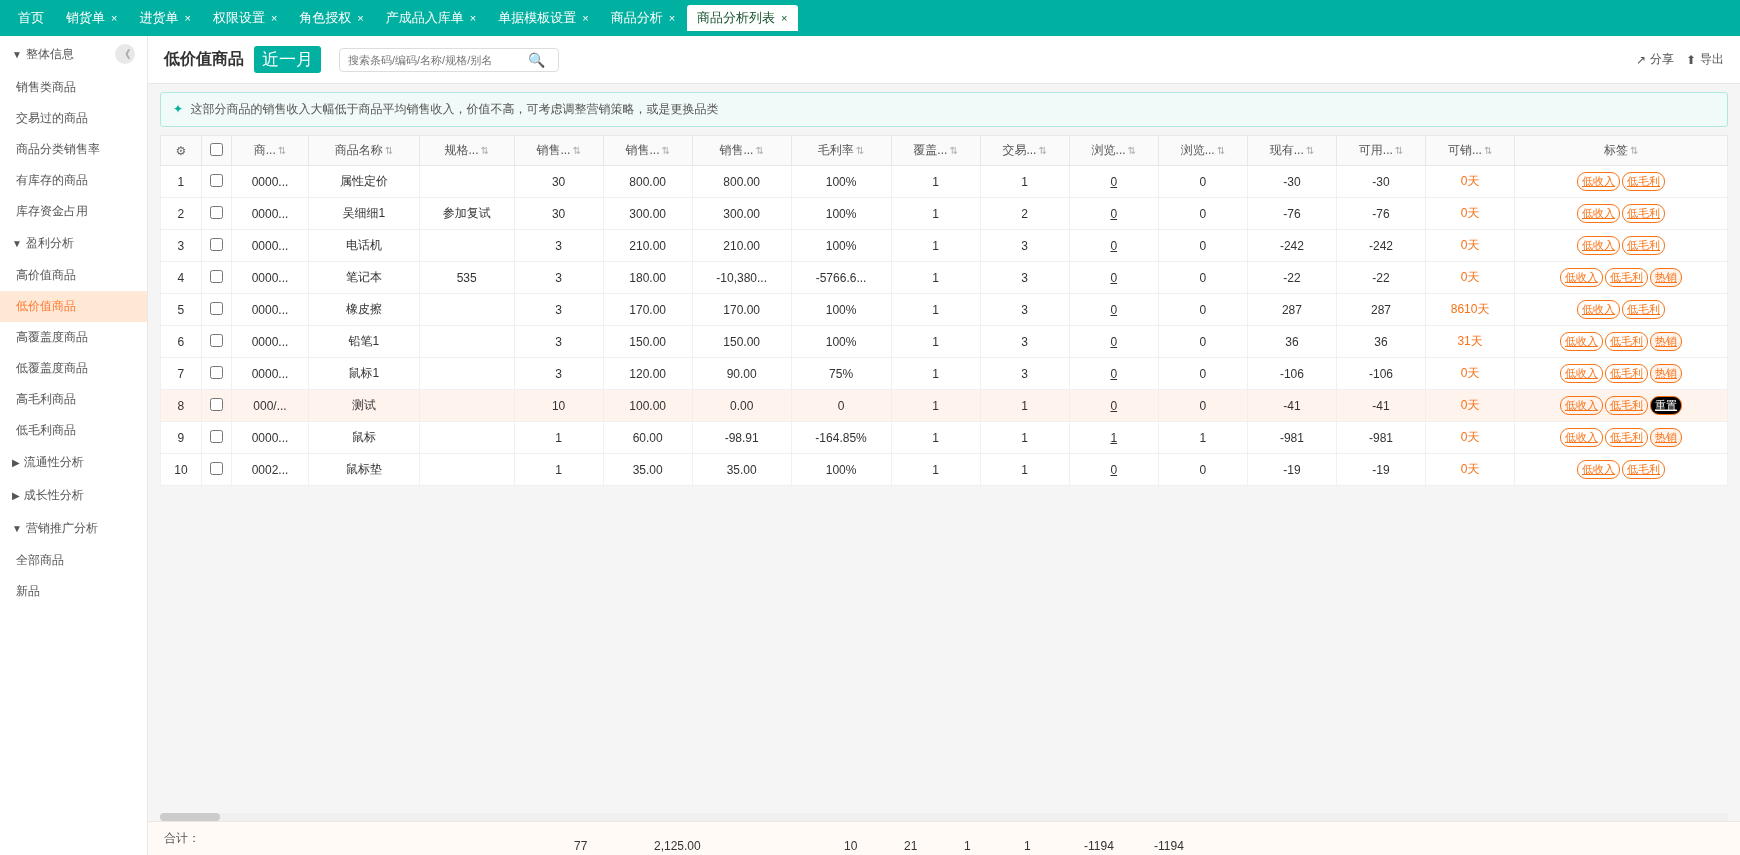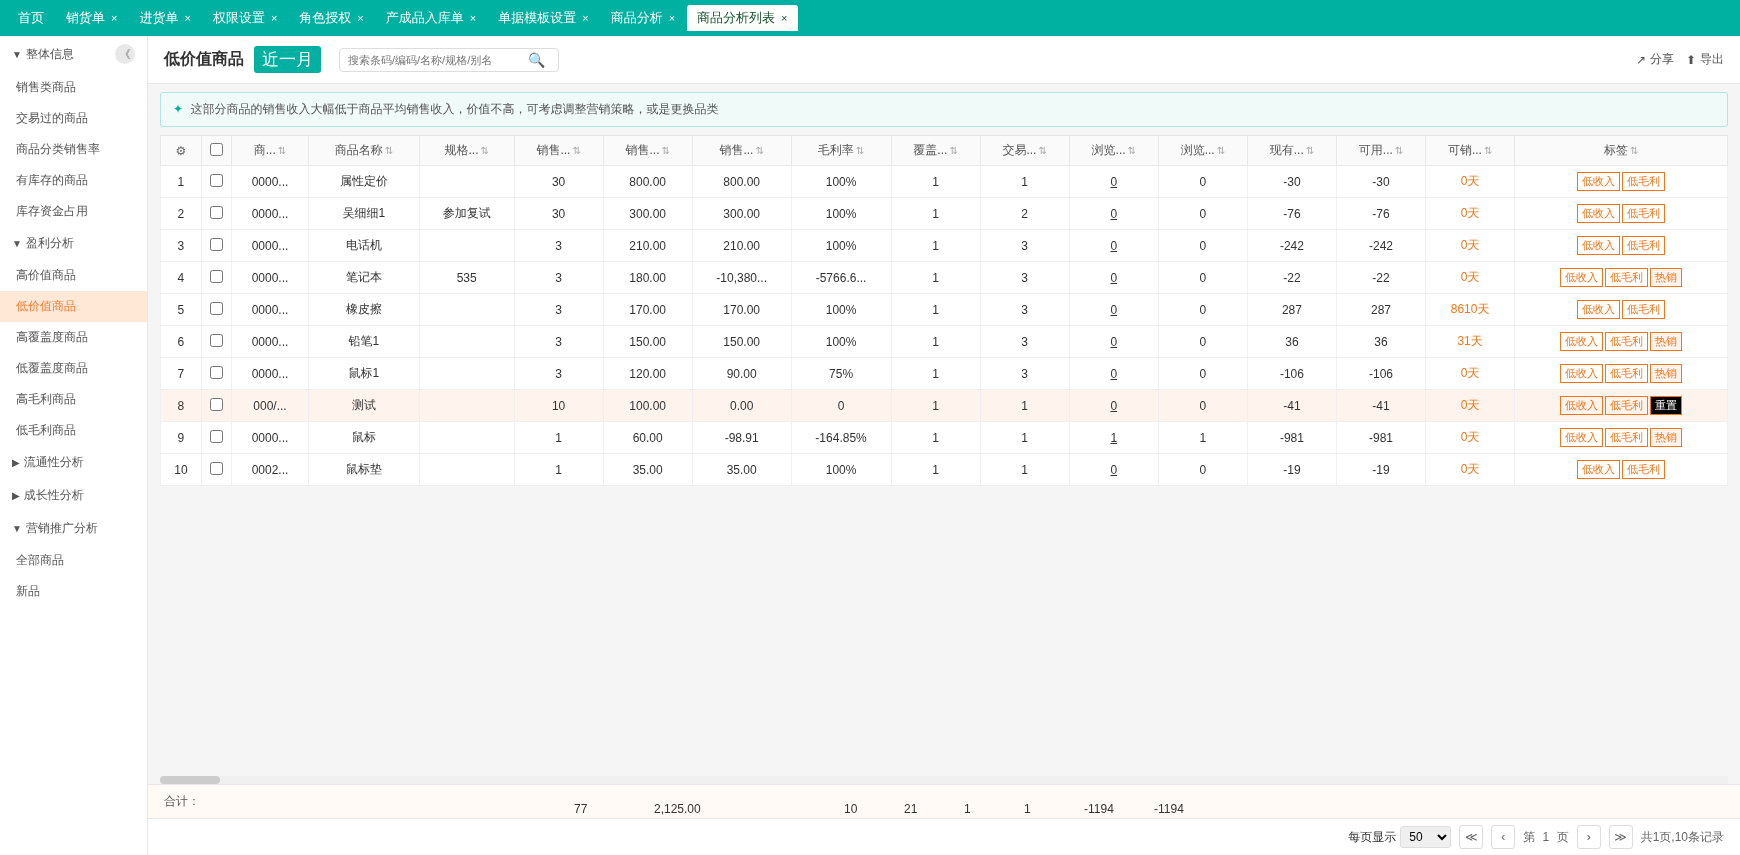--- a/index.html
+++ b/index.html
@@ -177,23 +177,24 @@
       color: #333;
       white-space: nowrap;
     }
     tbody tr.row-8 td { background: #fff3ee; }
 
     .tag {
       display: inline-block;
       border: 1px solid #f97316;
       color: #f97316;
       padding: 1px 4px;
-      border-radius: 0;
+      border-radius: 9px;
       font-size: 11px;
       margin: 1px;
+      text-decoration: underline;
     }
     .tag-hot { border-color: #f97316; color: #f97316; background: #fff3ee; text-align: right; }
     .tag-low-income { border-color: #f97316; color: #f97316; }
     .tag-recommend { border-color: #f97316; color: #fff; background: #000000; }
 
     .underline-link { text-decoration: underline; color: #333; cursor: pointer; }
 
     
     .footer-summary {
       background: #fffaf5;
@@ -584,34 +585,14 @@
         <span style="position:absolute;left:430px;">2,125.00</span>
         <span style="position:absolute;left:620px;">10</span>
         <span style="position:absolute;left:680px;">21</span>
         <span style="position:absolute;left:740px;">1</span>
         <span style="position:absolute;left:800px;">1</span>
         <span style="position:absolute;left:860px;">-1194</span>
         <span style="position:absolute;left:930px;">-1194</span>
       </div>
     </div>
 
-    <div class="pagination">
-      <div class="per-page">
-        <span>每页显示</span>
-        <select>
-          <option>50</option>
-          <option>20</option>
-          <option>100</option>
-        </select>
-      </div>
-      <div class="nav-btn">≪</div>
-      <div class="nav-btn">‹</div>
-      <span class="page-info">
-        <span>第</span>
-        <span style="margin:0 4px;">1</span>
-        <span>页</span>
-      </span>
-      <div class="nav-btn">›</div>
-      <div class="nav-btn">≫</div>
-      <span class="total-info">共1页,10条记录</span>
-    </div>
   </div>
 </div>
 
 </body></html>

